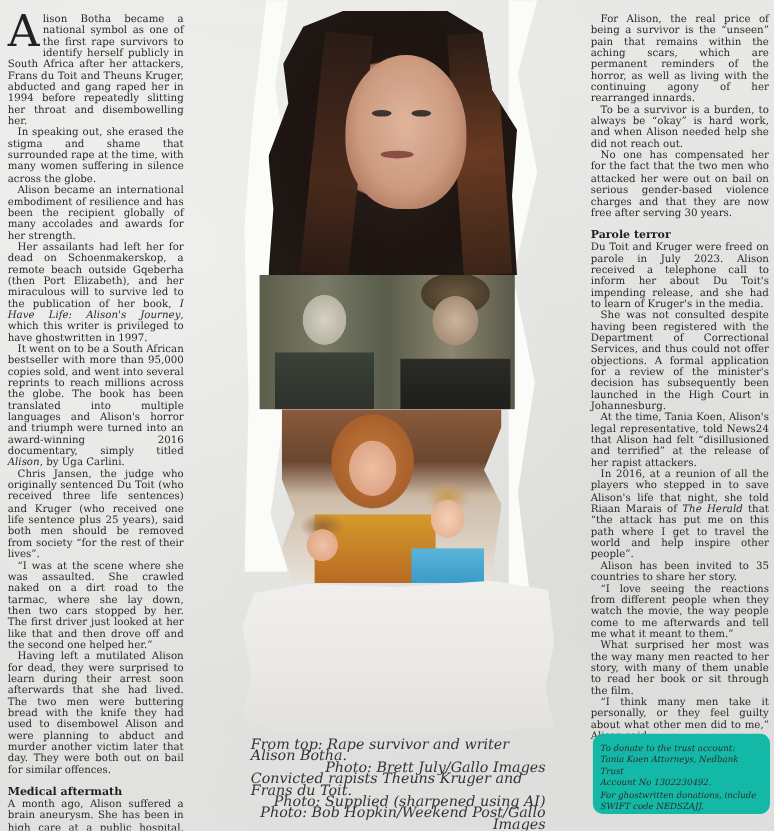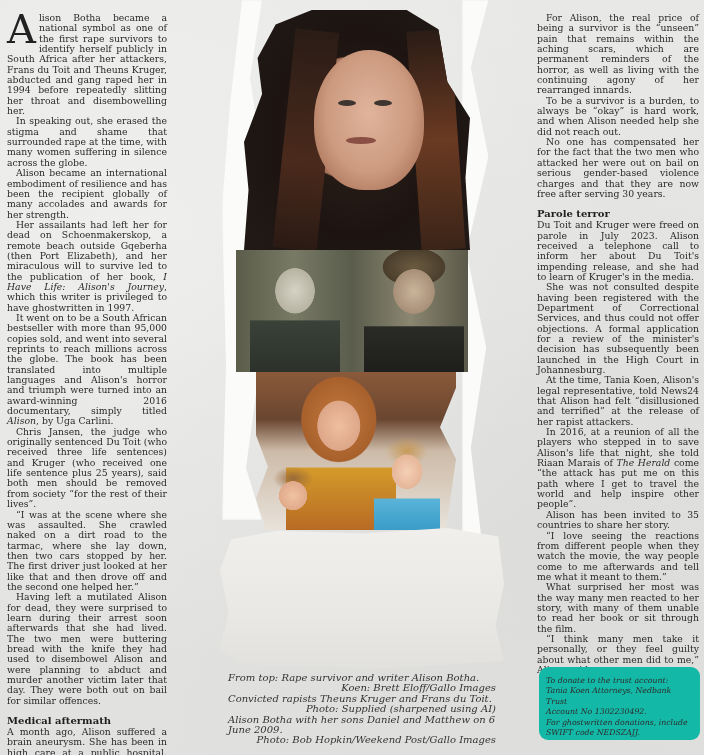--- a/index.html
+++ b/index.html
@@ -121,21 +121,21 @@
     background: linear-gradient(180deg, #f0efec 0%, #e9e8e4 60%, #e2e1dd 100%);
     box-shadow: 0 2px 6px rgba(0,0,0,0.12);
     clip-path: polygon(4% 8%, 20% 2%, 50% 4%, 80% 0, 98% 6%, 100% 40%, 97% 70%, 100% 95%, 60% 100%, 10% 98%, 0 88%, 3% 60%, 0 30%);
   }
   .torn-edge-white {
     position: absolute; background: #fbfbfa; filter: blur(1px);
   }
 
   .captions {
     position: absolute; left: 228px; top: 673px; width: 268px;
-    font-size: 10px; line-height: 10.4px; font-style: italic; color: #333;
+    font-size: 13px; line-height: 10.4px; font-style: italic; color: #333;
   }
   .captions .right { text-align: right; }
 
   .donate-box {
     position: absolute; left: 539px; top: 667px; width: 161px; height: 73px;
     background: #14b8a6; border-radius: 9px;
     padding: 9px 6px 0 7px;
     font-size: 7.8px; line-height: 10.4px; font-style: italic; color: #2d2d2d;
   }
 </style>
@@ -177,36 +177,35 @@
   <div class="photo photo-bot">
     <div class="mother"></div>
     <div class="child1"></div>
     <div class="child2"></div>
   </div>
   <div class="torn-paper-bottom"></div>
 </div>
 
 <div class="captions">
   <div>From top: Rape survivor and writer Alison Botha.</div>
-  <div class="right">Koen: Brett Eloff/Gallo Images</div>
+  <div class="right">Photo: Brett July/Gallo Images</div>
   <div>Convicted rapists Theuns Kruger and Frans du Toit.</div>
   <div class="right">Photo: Supplied (sharpened using AI)</div>
-  <div>Alison Botha with her sons Daniel and Matthew on 6 June 2009.</div>
   <div class="right">Photo: Bob Hopkin/Weekend Post/Gallo Images</div>
 </div>
 
 <div class="col col-right">
   <p>For Alison, the real price of being a survivor is the “unseen” pain that remains within the aching scars, which are permanent reminders of the horror, as well as living with the continuing agony of her rearranged innards.</p>
   <p>To be a survivor is a burden, to always be “okay” is hard work, and when Alison needed help she did not reach out.</p>
   <p>No one has compensated her for the fact that the two men who attacked her were out on bail on serious gender-based violence charges and that they are now free after serving 30 years.</p>
   <h3>Parole terror</h3>
   <p class="noindent">Du Toit and Kruger were freed on parole in July 2023. Alison received a telephone call to inform her about Du Toit's impending release, and she had to learn of Kruger's in the media.</p>
   <p>She was not consulted despite having been registered with the Department of Correctional Services, and thus could not offer objections. A formal application for a review of the minister's decision has subsequently been launched in the High Court in Johannesburg.</p>
   <p>At the time, Tania Koen, Alison's legal representative, told News24 that Alison had felt “disillusioned and terrified” at the release of her rapist attackers.</p>
-  <p><span>In 2016, at a reunion of all the players who stepped in to save Alison's life that night, she told Riaan Marais of </span><span class="it">The Herald</span><span> come “the attack has put me on this path where I get to travel the world and help inspire other people”.</span></p>
+  <p><span>In 2016, at a reunion of all the players who stepped in to save Alison's life that night, she told Riaan Marais of </span><span class="it">The Herald</span><span> that “the attack has put me on this path where I get to travel the world and help inspire other people”.</span></p>
   <p>Alison has been invited to 35 countries to share her story.</p>
   <p>“I love seeing the reactions from different people when they watch the movie, the way people come to me afterwards and tell me what it meant to them.”</p>
   <p>What surprised her most was the way many men reacted to her story, with many of them unable to read her book or sit through the film.</p>
   <p>“I think many men take it personally, or they feel guilty about what other men did to me,” Alison said.</p>
 
 </div>
 
 <div class="donate-box">
   <div>To donate to the trust account:</div>
   <div>Tania Koen Attorneys, Nedbank Trust</div>

